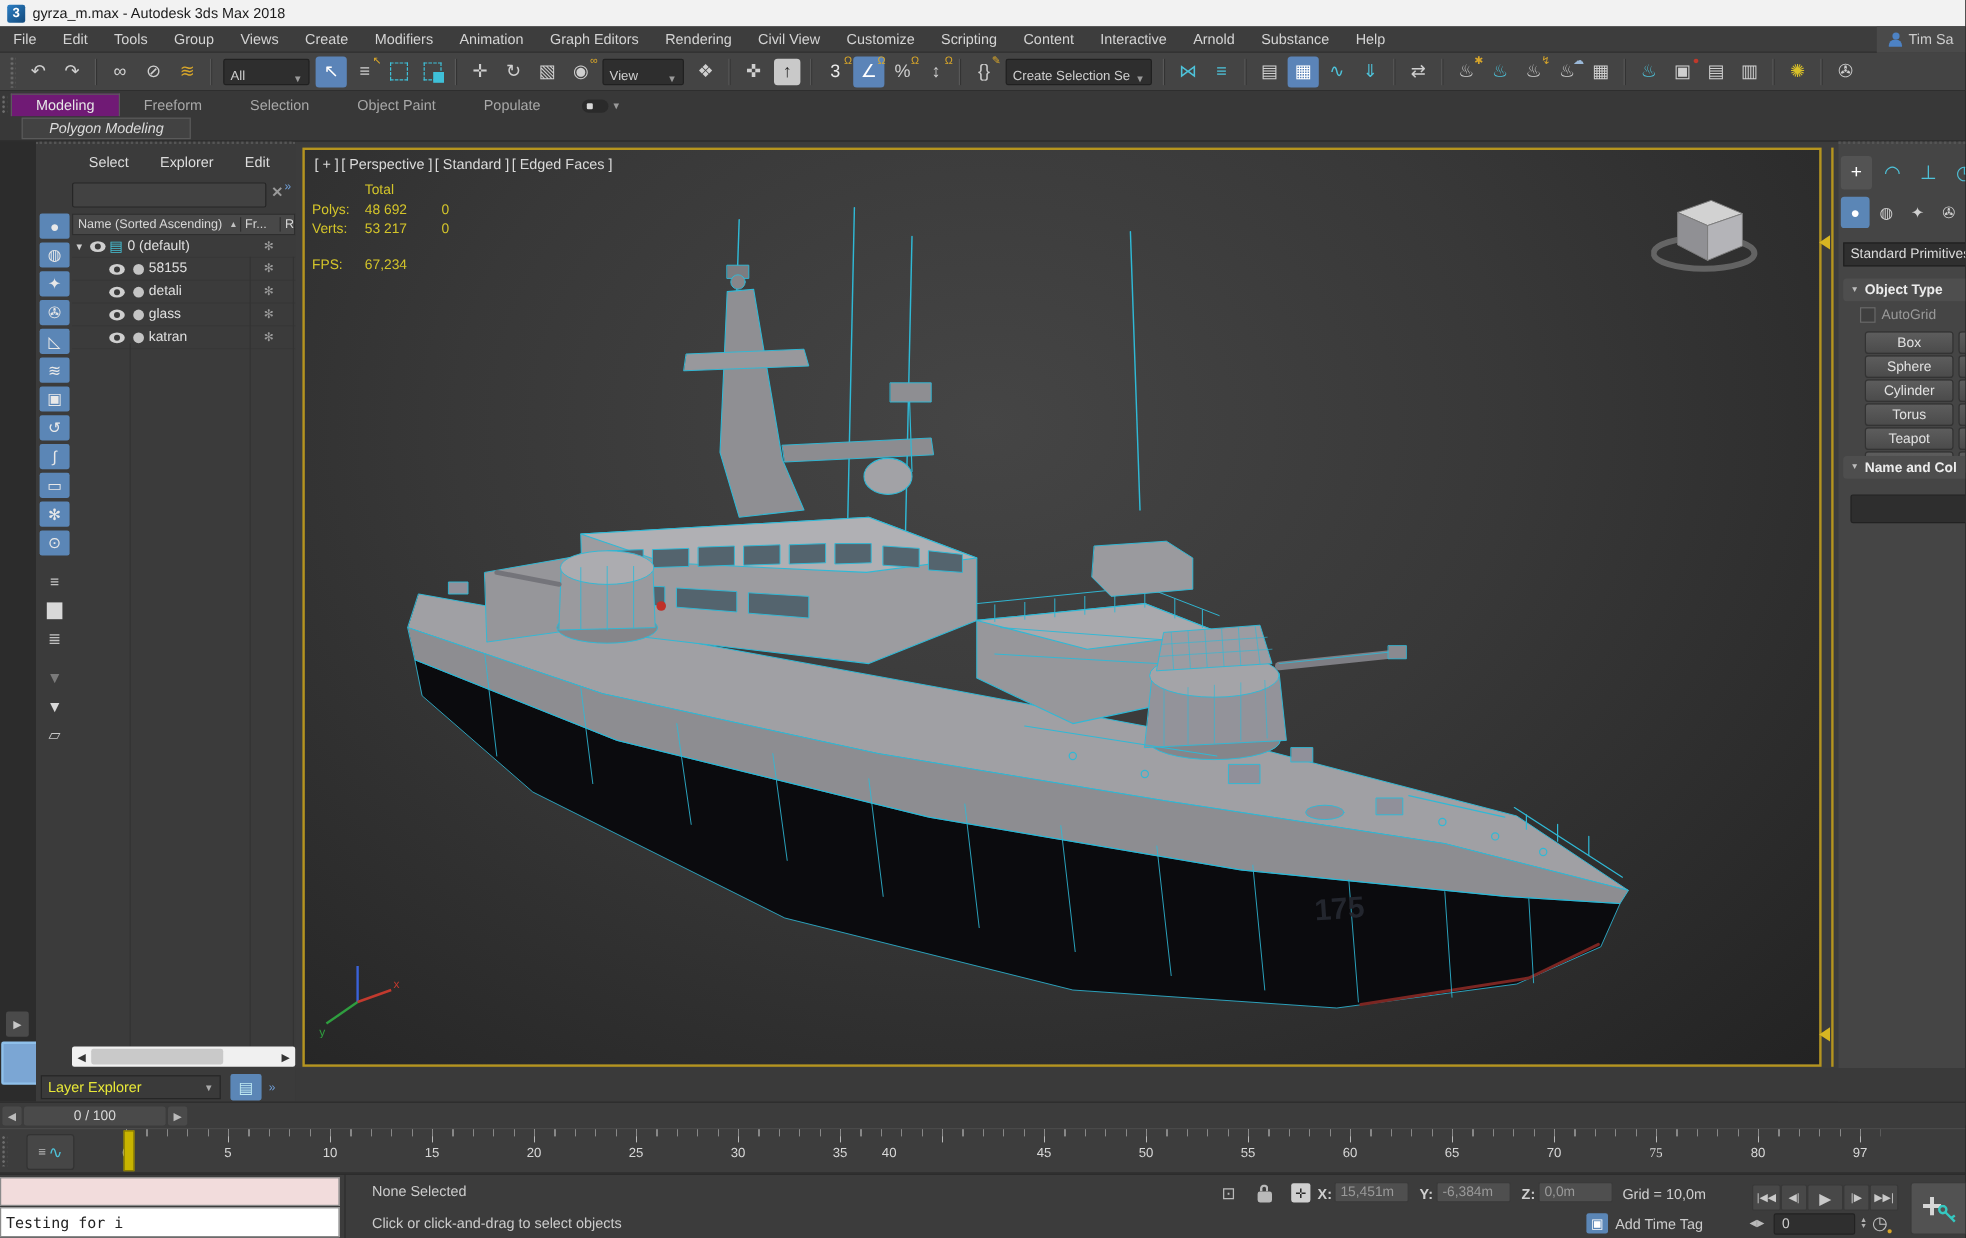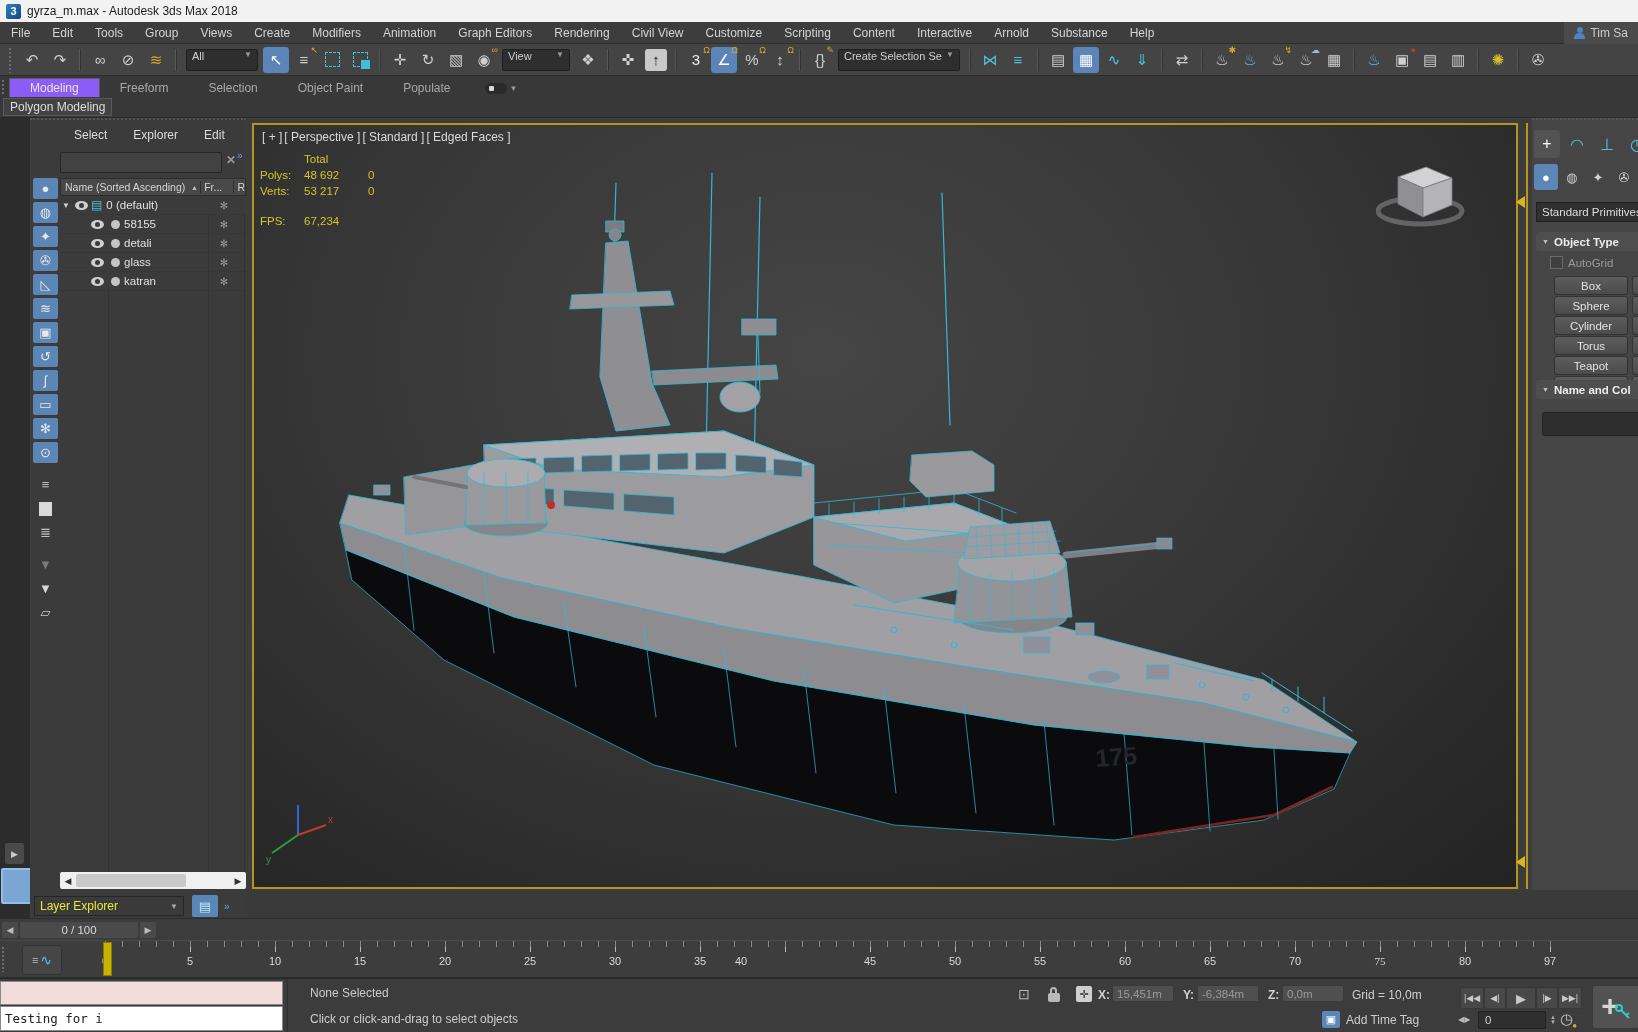--- a/index.html
+++ b/index.html
@@ -27,36 +27,36 @@
   #maintoolbar{left:0;top:44px;width:1638px;height:32px;background:#444444;display:flex;align-items:center;
                gap:2px;padding-left:8px;box-sizing:border-box;border-bottom:1px solid #2e2e2e;}
   .grip{width:5px;height:26px;background-image:radial-gradient(#6d6d6d 1px,transparent 1.2px);
         background-size:4px 4px;margin-right:4px;}
   .tbi{height:26px;min-width:26px;display:flex;align-items:center;justify-content:center;border-radius:3px;
        color:#cfcfcf;font-size:15px;position:relative;line-height:1;}
   .tbi.active{background:#5b84b8;color:#ffffff;}
   .tbi.light{background:#c9c9c9;color:#222;height:22px;min-width:22px;margin:0 2px;}
   .tbi .g2{position:absolute;right:-1px;top:-1px;font-size:9px;}
   .tbsep{width:1px;height:22px;background:#585858;border-right:1px solid #333;margin:0 4px;}
-  .tbdd{height:20px;background:#2e2e2e;border:1px solid #202020;border-radius:2px;display:flex;align-items:flex-start;
+  .tbdd{height:20px;background:#2e2e2e;border:1px solid #202020;border-radius:2px;display:flex;align-items:flex-end;
         justify-content:space-between;padding:0 5px;font-size:11px;color:#cfcfcf;margin:0 3px;overflow:hidden;white-space:nowrap;}
   .tbdd .car{color:#9a9a9a;font-size:8px;margin-left:4px;}
   .rbox{width:13px;height:13px;border:1px dashed #3fc0d8;display:inline-block;position:relative;}
   .rbox.fill::after{content:"";position:absolute;right:-3px;bottom:-3px;width:9px;height:9px;background:#3fc0d8;}
 
   
   #ribbon{left:0;top:76px;width:1638px;height:21px;background:#383838;display:flex;align-items:flex-end;}
   .ribtab{padding:2px 20px;font-size:12px;color:#a8a8a8;}
-  .ribtab.active{background:#8b5cf6;color:#e6e6e6;border:1px solid #5a5a5a;border-bottom:none;}
+  .ribtab.active{background:#701a75;color:#e6e6e6;border:1px solid #5a5a5a;border-bottom:none;}
   #ribmedia{display:flex;align-items:center;gap:3px;margin-left:14px;margin-bottom:3px;}
   #ribmedia .pill{width:22px;height:11px;background:#2a2a2a;border-radius:6px;position:relative;}
   #ribmedia .pill::after{content:"";position:absolute;left:4px;top:3px;width:5px;height:5px;background:#d8d8d8;border-radius:1px;}
   #polyrow{left:0;top:97px;width:1638px;height:21px;background:#383838;border-bottom:1px solid #2a2a2a;box-sizing:border-box;}
-  #polylabel{position:absolute;left:3px;top:1px;padding:1px 6px;background:#424242;border:1px solid #5a5a5a;
-             color:#dcdcdc;font-size:12px;}
+  #polylabel{position:absolute;left:18px;top:1px;padding:1px 22px;background:#424242;border:1px solid #5a5a5a;
+             color:#dcdcdc;font-size:12px;font-style:italic;}
 
   
   #leftstrip{left:0;top:118px;width:30px;height:800px;background:#2c2c2c;}
   #lstrip-expand{position:absolute;left:5px;top:725px;width:19px;height:21px;background:#4a4a4a;border-radius:2px;
                  color:#c8c8c8;font-size:9px;display:flex;align-items:center;justify-content:center;}
   #lstrip-swatch{position:absolute;left:1px;top:750px;width:31px;height:36px;background:#7ba6d4;border:2px solid #8fc0ea;
                  border-radius:2px;box-sizing:border-box;}
   #lstrip-swatch::after{content:"";position:absolute;inset:3px;background:#5e7globe;}
 
   

